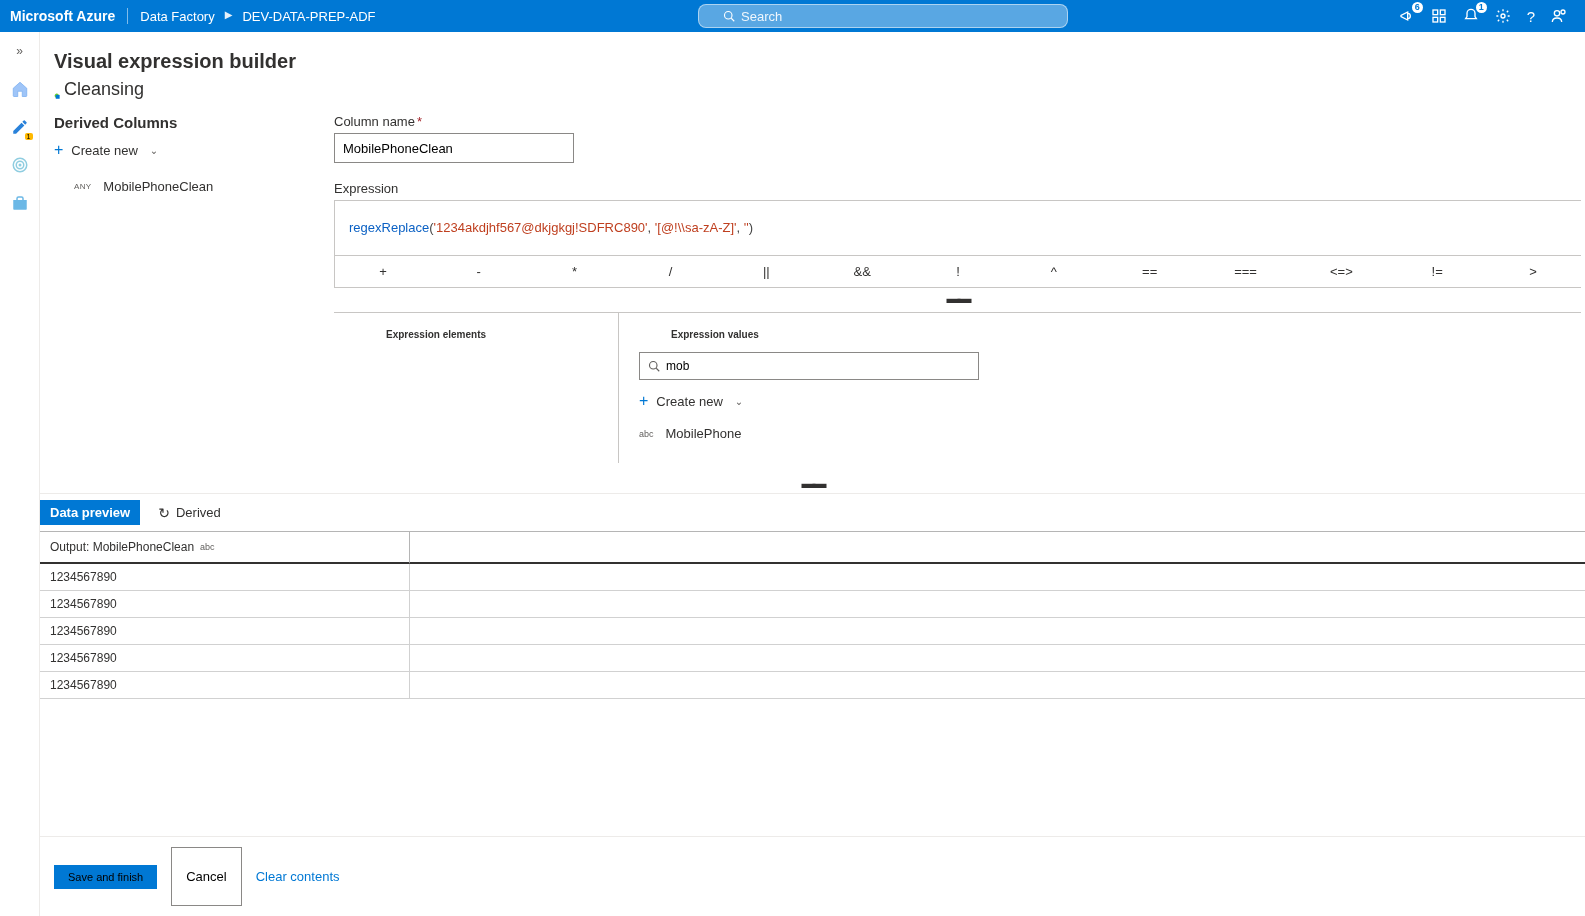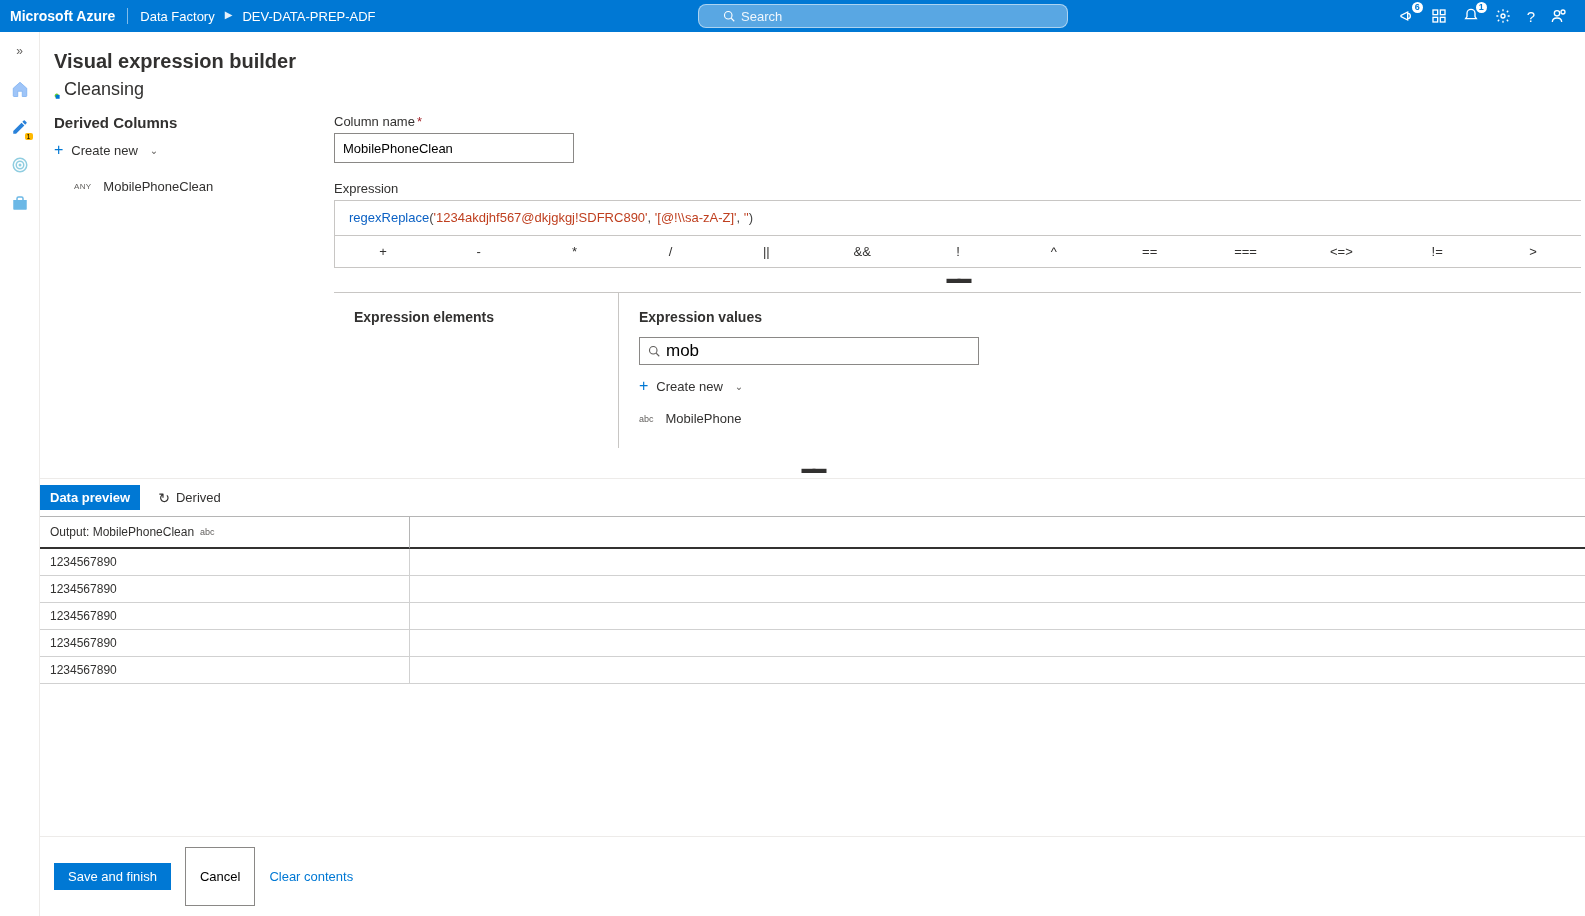--- a/index.html
+++ b/index.html
@@ -46,38 +46,38 @@
 
 .col-item { display:flex; align-items:center; gap:12px; padding:4px 0 4px 20px; cursor:pointer; }
 .type-pill { font-size:8px; color:#605e5c; letter-spacing:.3px; }
 
 .rightcol { flex:1; padding-right: 4px; }
 .field-label { font-size:13px; margin-bottom:4px; }
 .req { color:#a4262c; margin-left:2px; }
 .text-input { width:240px; height:30px; border:1px solid #8a8886; padding:0 8px; font-size:13px; outline:none; }
 
 .expr-label { margin-top:18px; font-size:13px; margin-bottom:4px; }
-.code-box { border:1px solid #c8c6c4; background:#fff; padding:8px 14px; font-family:Consolas,monospace; font-size:13px; line-height:18px; min-height:30px; border-right:none; }
+.code-box { border:1px solid #c8c6c4; background:#fff; padding:18px 14px; font-family:Consolas,monospace; font-size:13px; line-height:18px; min-height:30px; border-right:none; }
 .cb-fn { color:#0b61c4; }
 .cb-paren { color:#444; }
 .cb-str { color:#bf3f1f; }
 
 .op-bar { display:flex; border:1px solid #c8c6c4; border-top:none; border-right:none; }
 .op-bar span { flex:1; text-align:center; padding:8px 0; font-size:13px; color:#323130; cursor:pointer; }
 .grip { text-align:center; color:#323130; font-size:14px; letter-spacing:-3px; padding:2px 0; }
 
 .lower { display:flex; border-top:1px solid #c8c6c4; margin-top:4px; }
 .pane { padding:16px 20px; }
 .pane.left { width:285px; border-right:1px solid #c8c6c4; }
-.pane h3 { font-size:14px; font-weight:600; margin-bottom:12px; }
+.pane h3 { font-size:10px; font-weight:600; margin-bottom:12px;margin-left:32px; }
 .el-list { display:flex; flex-direction:column; gap:14px; font-size:13px; }
 .el-list div { cursor:pointer; }
 
 .val-search { width:340px; height:28px; border:1px solid #8a8886; display:flex; align-items:center; padding:0 8px; margin-bottom:12px; }
-.val-search input { border:none; outline:none; flex:1; font-size:17px; }
+.val-search input { border:none; outline:none; flex:1; font-size:12px; }
 .val-search .sico { color:#605e5c; margin-right:6px; font-size:12px; }
 .val-item { display:flex; align-items:center; gap:12px; padding:6px 0; font-size:13px; cursor:pointer; }
 .abc { font-size:9px; color:#605e5c; }
 
 .grip2 { text-align:center; font-size:14px; letter-spacing:-3px; padding:2px 0; }
 
 .preview-bar { display:flex; align-items:center; gap:18px; border-top:1px solid #edebe9; padding:6px 0 6px 0; }
 .tab-active { background:#0078d4; color:#fff; padding:5px 10px; font-size:13px; font-weight:600; }
 .refresh { display:flex; align-items:center; gap:6px; cursor:pointer; font-size:13px; }
 .refresh .rico { font-size:14px; }
@@ -85,21 +85,21 @@
 .grid { border-top:1px solid #b5b5b5; }
 .grid-head { display:flex;justify-content:flex-end; }
 .gh-cell { width:370px; border-right:1px solid #b5b5b5; border-bottom:2px solid #323130; padding:8px 10px; font-size:12px; display:flex; align-items:center; gap:6px; position:relative; }
 .gh-rest { flex:1; border-bottom:2px solid #323130; }
 .grid-body { max-height:150px; overflow-y:scroll; }
 .g-row { display:flex; border-bottom:1px solid #d1d1d1; }
 .g-cell { width:370px; border-right:1px solid #d1d1d1; padding:6px 10px; font-size:12px; }
 .g-rest { flex:1; border-bottom:0; }
 
 .footer { display:flex; align-items:center; gap:14px; padding:10px 0 10px 14px; border-top:1px solid #edebe9; background:#fff; }
-.btn-primary { background:#0078d4; color:#ffffff; border:none; padding:6px 14px; font-size:13px; cursor:pointer; }
+.btn-primary { background:#0078d4; color:#000000; border:none; padding:6px 14px; font-size:11px; cursor:pointer; }
 .btn-secondary { background:#fff; border:1px solid #8a8886; padding:21px 14px; font-size:13px; cursor:pointer; }
 .link-btn { color:#0078d4; font-size:13px; cursor:pointer; }
 
 
 svg { display:block; }
 </style>
 </head>
 <body>
 
 <div class="top-bar">

